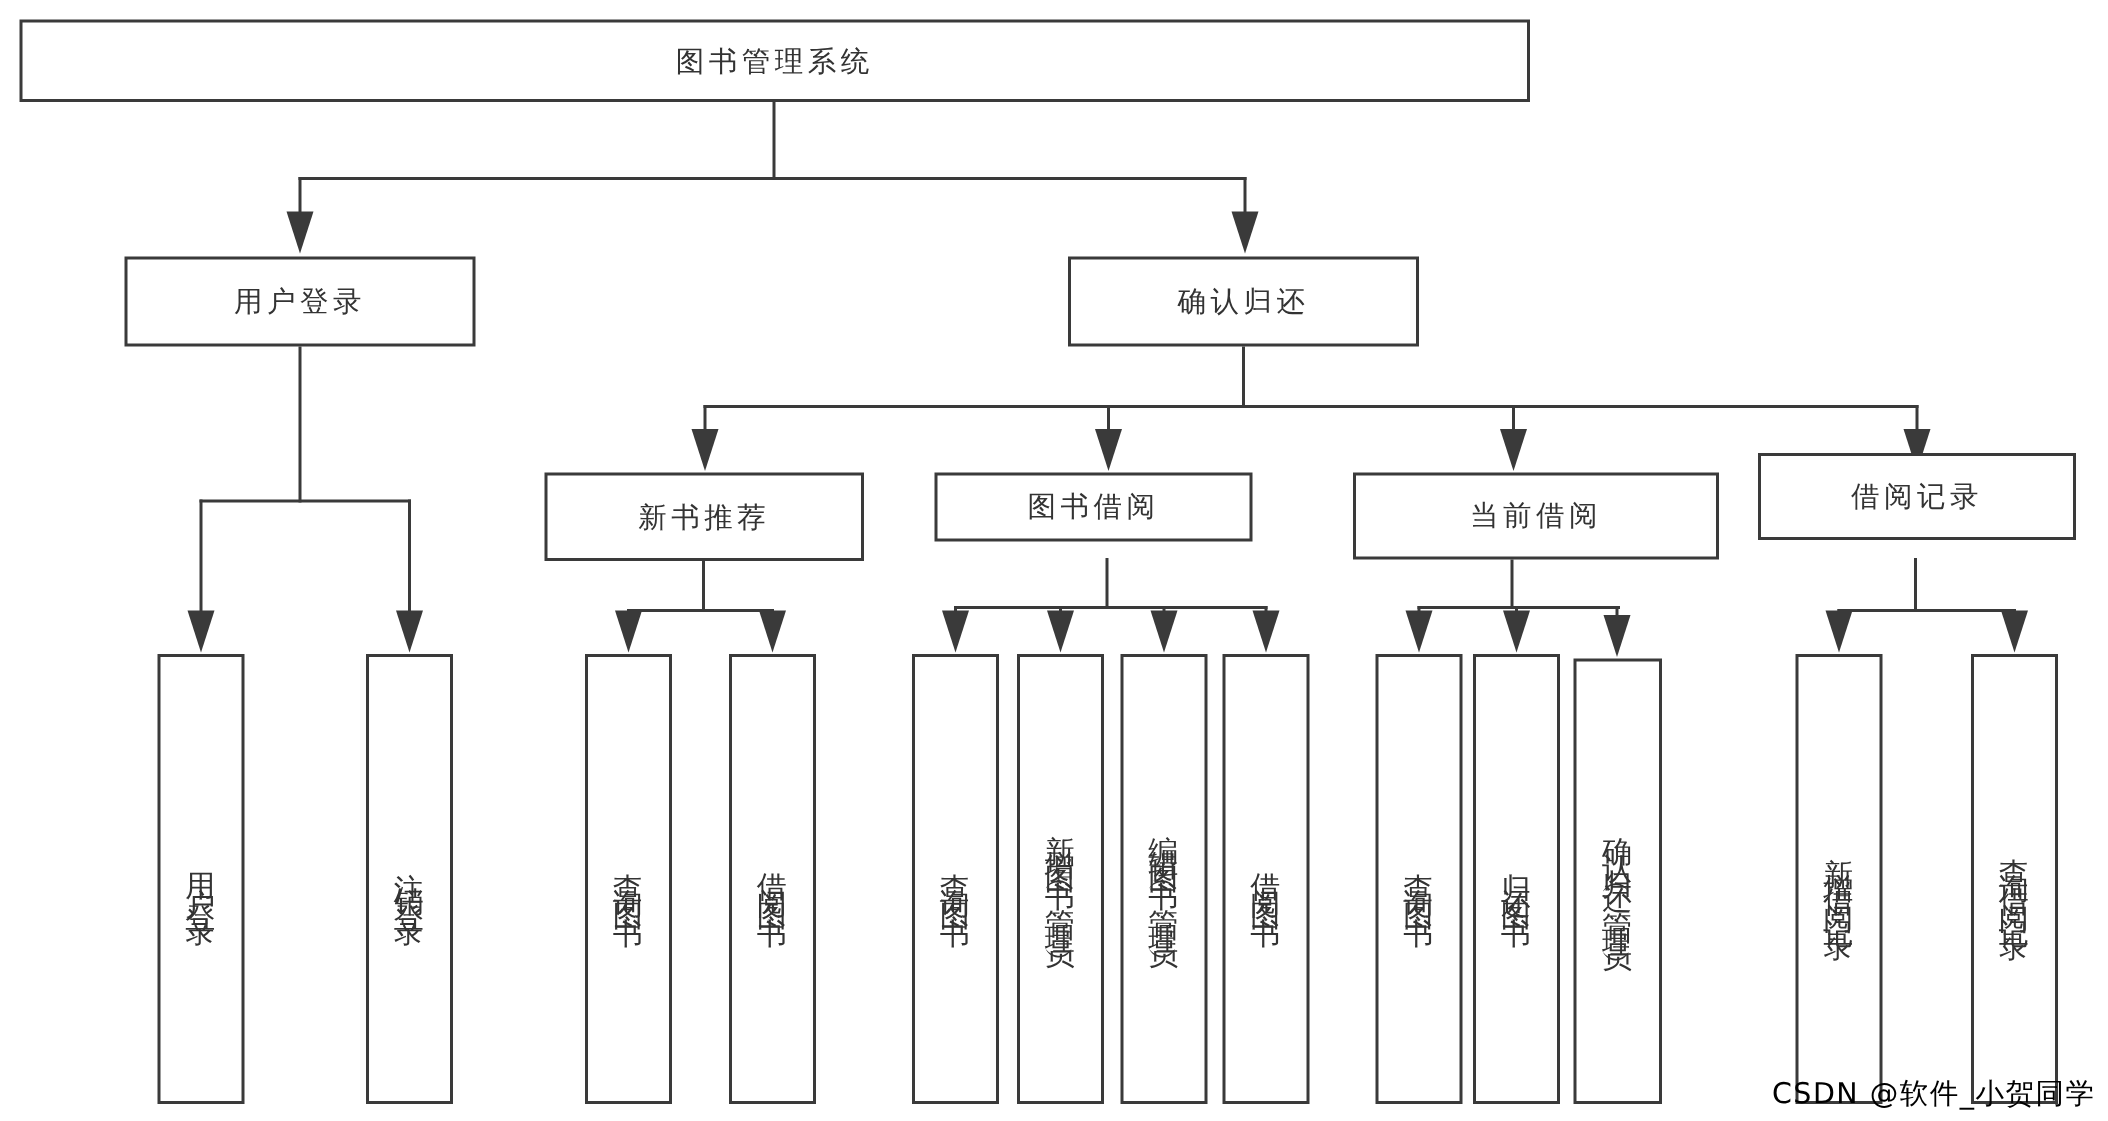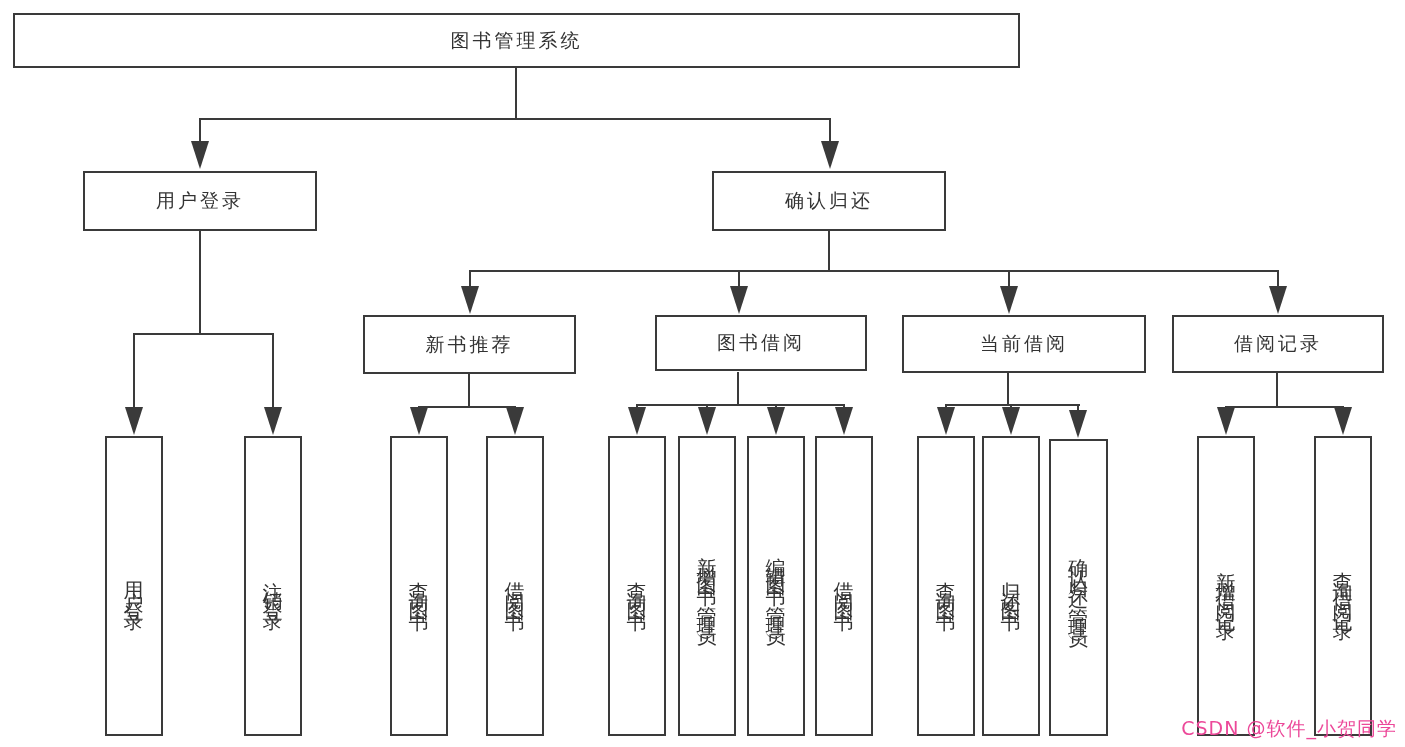--- a/index.html
+++ b/index.html
@@ -35,21 +35,21 @@
     letter-spacing: 10px;
     line-height: 1.1;
     max-height: 292px;
     color: #333333;
   }
   .watermark {
     position: absolute;
     right: 8px;
     bottom: 5px;
     font-size: 19px;
-    color: #ec4899;
+    color: #000000;
     letter-spacing: 1px;
     z-index: 5;
     white-space: nowrap;
   }
 </style>
 </head>
 <body>
 
 <div class="canvas">
 
@@ -126,27 +126,27 @@
   <div class="node h-node" style="left:83px;top:171px;width:234px;height:60px">
     <span>用户登录</span>
   </div>
   <div class="node h-node" style="left:712px;top:171px;width:234px;height:60px">
     <span>确认归还</span>
   </div>
 
   <div class="node h-node" style="left:363px;top:315px;width:213px;height:59px">
     <span>新书推荐</span>
   </div>
-  <div class="node h-node" style="left:655px;top:315px;width:212px;height:56px">
+  <div class="node h-node" style="left:623px;top:315px;width:212px;height:46px">
     <span>图书借阅</span>
   </div>
   <div class="node h-node" style="left:902px;top:315px;width:244px;height:58px">
     <span>当前借阅</span>
   </div>
-  <div class="node h-node" style="left:1172px;top:315px;width:212px;height:58px">
+  <div class="node h-node" style="left:1172px;top:302px;width:212px;height:58px">
     <span>借阅记录</span>
   </div>
 
   <div class="node leaf" style="left:105px;top:436px;width:58px;height:300px">
     <span class="vtext">用户登录</span>
   </div>
   <div class="node leaf" style="left:244px;top:436px;width:58px;height:300px">
     <span class="vtext">注销登录</span>
   </div>
 

